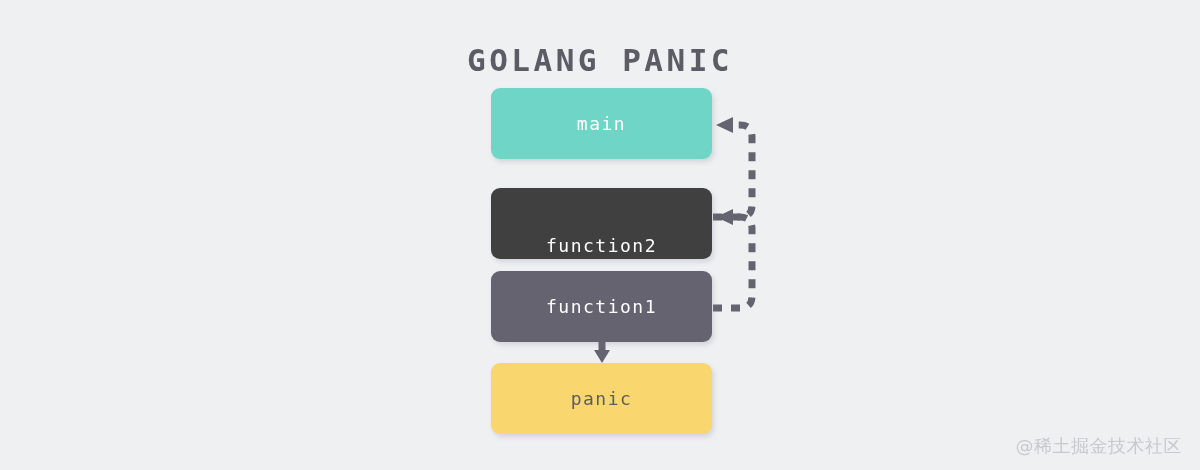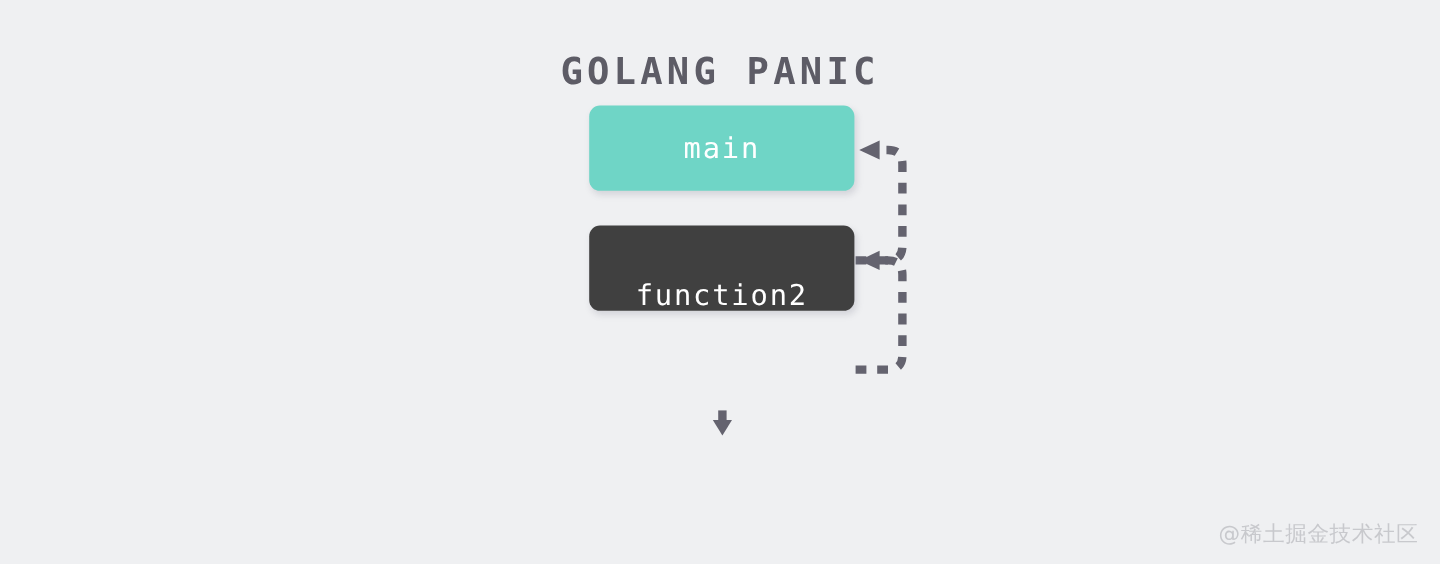--- a/index.html
+++ b/index.html
@@ -58,21 +58,21 @@
     height: 71px;
     border-radius: 9px;
     box-shadow: 2px 3px 5px rgba(120,120,135,0.22);
     display: flex;
     align-items: center;
     justify-content: center;
     box-sizing: border-box;
   }
   .node-label {
     font-family: "DejaVu Sans Mono", "Liberation Mono", monospace;
-    font-size: 24px;
+    font-size: 18px;
     font-weight: 400;
     letter-spacing: 1.5px;
     line-height: 26px;
     user-select: none;
   }
 
   .node-main      { top: 88px;  background: #6fd5c6; }
   .node-function2 { top: 188px; background: #404040; align-items: flex-end; }
   .node-function1 { top: 271px; background: #64636f; }
   .node-panic     { top: 363px; background: #fad66e; }
@@ -130,17 +130,23 @@
   </svg>
 
   <div class="node node-main">
     <span class="node-label label-light">main</span>
   </div>
 
   <div class="node node-function2">
     <span class="node-label label-light">function2</span>
   </div>
 
+  <div class="node node-function1">
+    <span class="node-label label-light">function1</span>
+  </div>
 
+  <div class="node node-panic">
+    <span class="node-label label-dark">panic</span>
+  </div>
 
   <div class="watermark">@稀土掘金技术社区</div>
 
 </div>
 
 </body></html>

